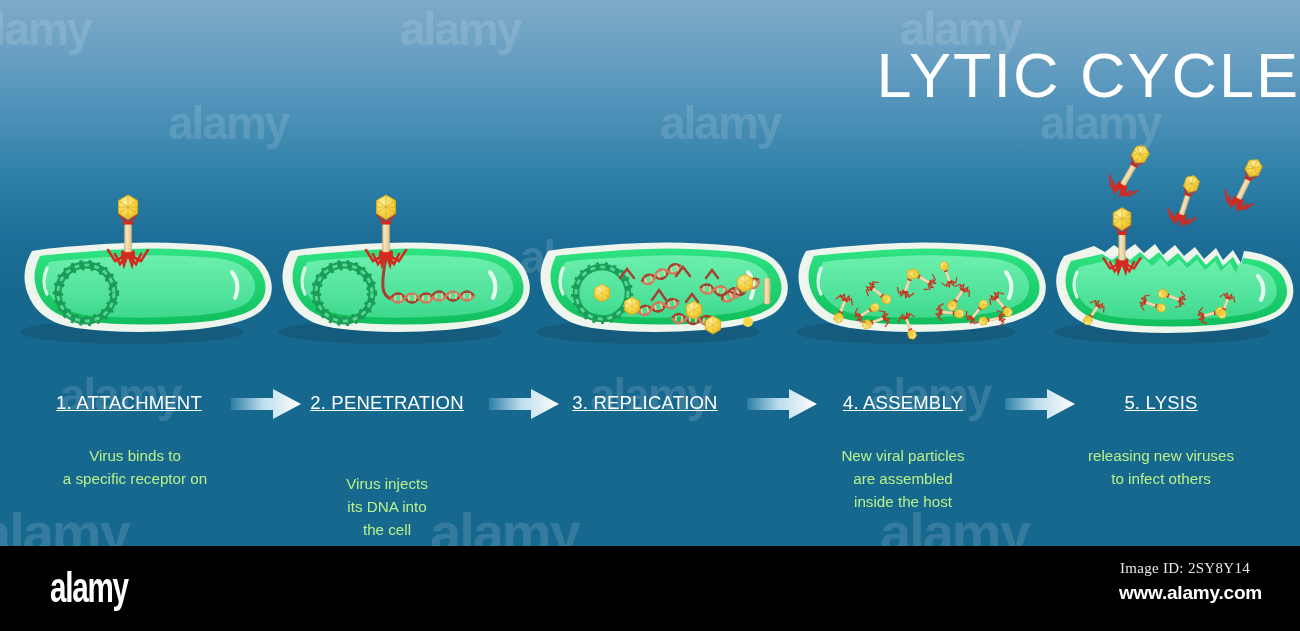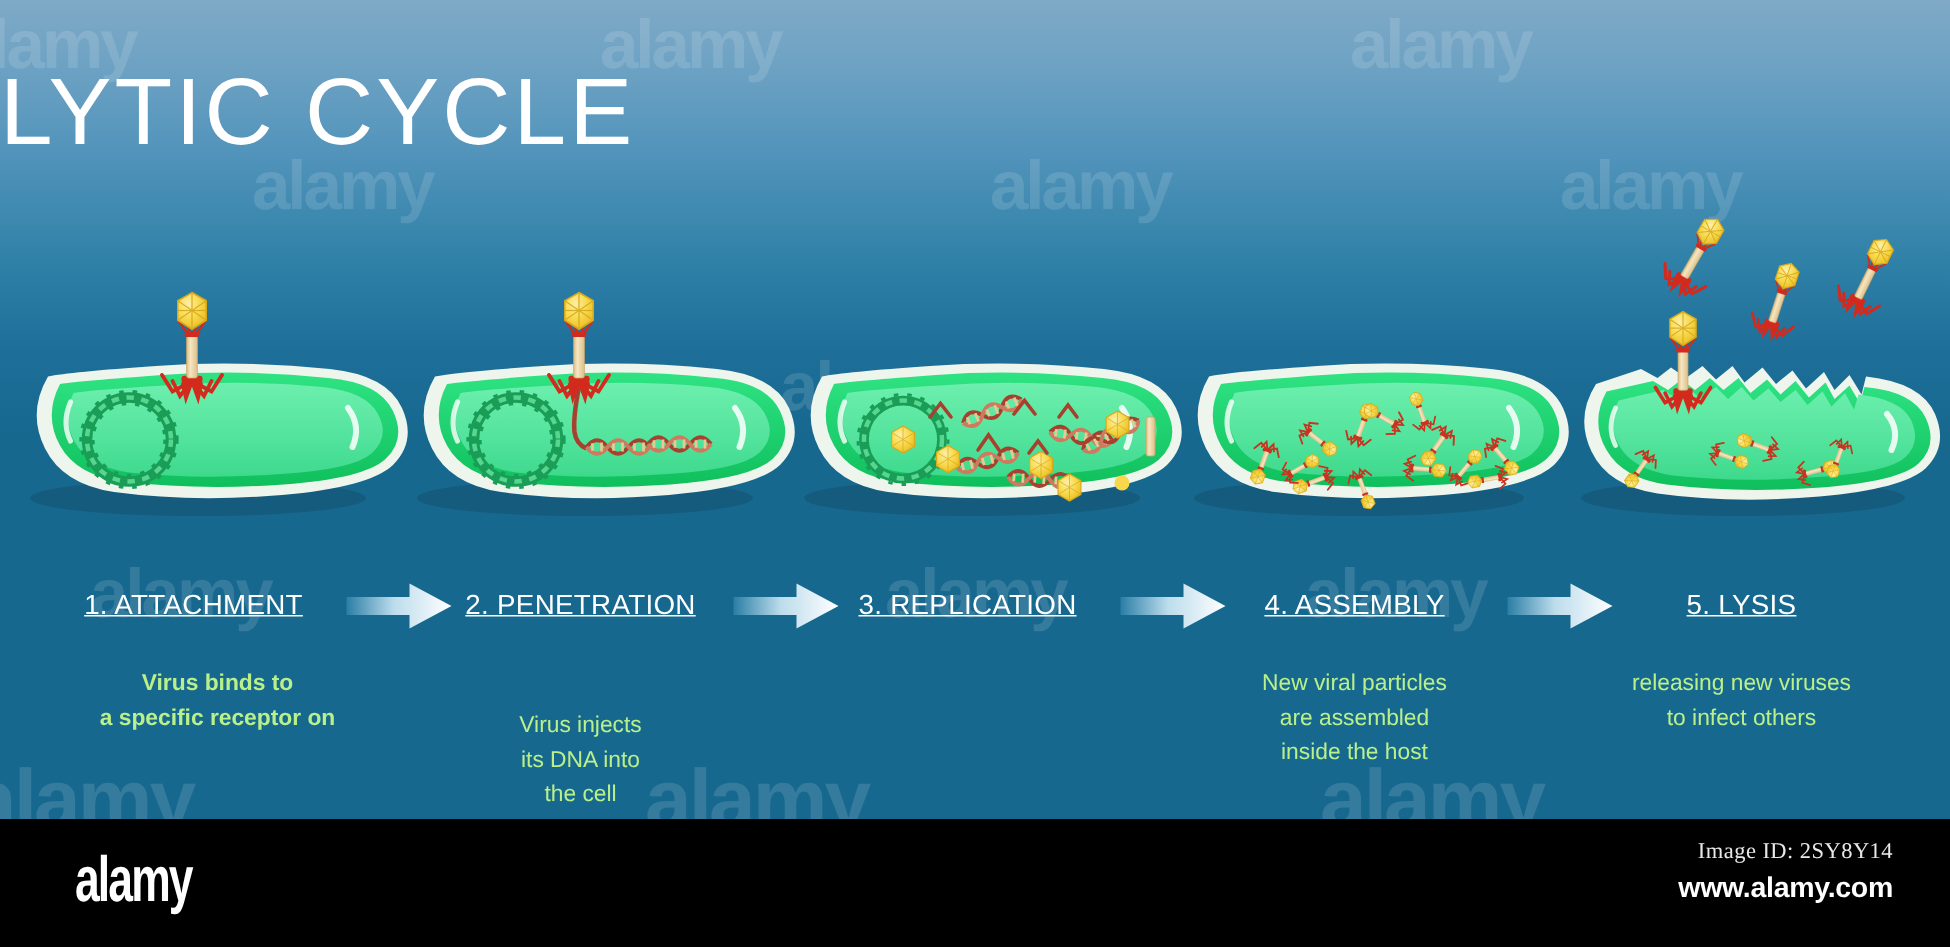--- a/index.html
+++ b/index.html
@@ -34,21 +34,21 @@
     letter-spacing:-2px;
     white-space:nowrap;
     user-select:none;
     pointer-events:none;
   }
 
   
   #title {
     position:absolute;
     left:0; top:44px; width:1300px;
-    text-align:left;
+    text-align:right;
     color:#ffffff;
     font-size:63px;
     font-weight:300;
     letter-spacing:2px;
     line-height:1;
     font-family:"Liberation Sans", sans-serif;
     z-index:6;
   }
 
   
@@ -88,21 +88,21 @@
     position:absolute; left:50px; top:18px;
     color:#fff;
     font-family:"Liberation Sans", sans-serif;
     font-weight:bold;
     font-size:38px;
     letter-spacing:-1.6px;
     transform:scaleX(.78) scaleY(1.12);
     transform-origin:left top;
   }
   #image-id {
-    position:absolute; right:38px; top:14px;
+    position:absolute; right:50px; top:14px;
     color:#e8e8e8;
     font-size:15px;
     font-family:"Liberation Serif", serif;
     letter-spacing:.3px;
   }
   #alamy-url {
     position:absolute; right:38px; top:36px;
     color:#ffffff;
     font-size:19px;
     font-weight:bold;
@@ -474,21 +474,21 @@
       <defs>
           <linearGradient id="ar4" x1="0" y1="0" x2="1" y2="0">
         <stop offset="0%" stop-color="#2a7ea5"></stop>
             <stop offset="45%" stop-color="#bcdcec"></stop>
             <stop offset="100%" stop-color="#ffffff"></stop>
       </linearGradient>
         </defs>
       <path d="M2,12 L44,12 L44,3 L72,18 L44,33 L44,24 L2,24 Z" fill="url(#ar4)"></path>
     </svg>
 
-    <div class="step-desc" style="left:16px;   width:258px;font-weight:bold;">
+    <div class="step-desc" style="left:6px;   width:258px;">
       <span>Virus binds to</span>
       <span>a specific receptor on</span>
     </div>
     <div class="step-desc" style="left:258px; width:258px;margin-top:28px;">
       <span>Virus injects</span>
       <span>its DNA into</span>
       <span>the cell</span>
     </div>
     <div class="step-desc" style="left:774px; width:258px;">
       <span>New viral particles</span>

